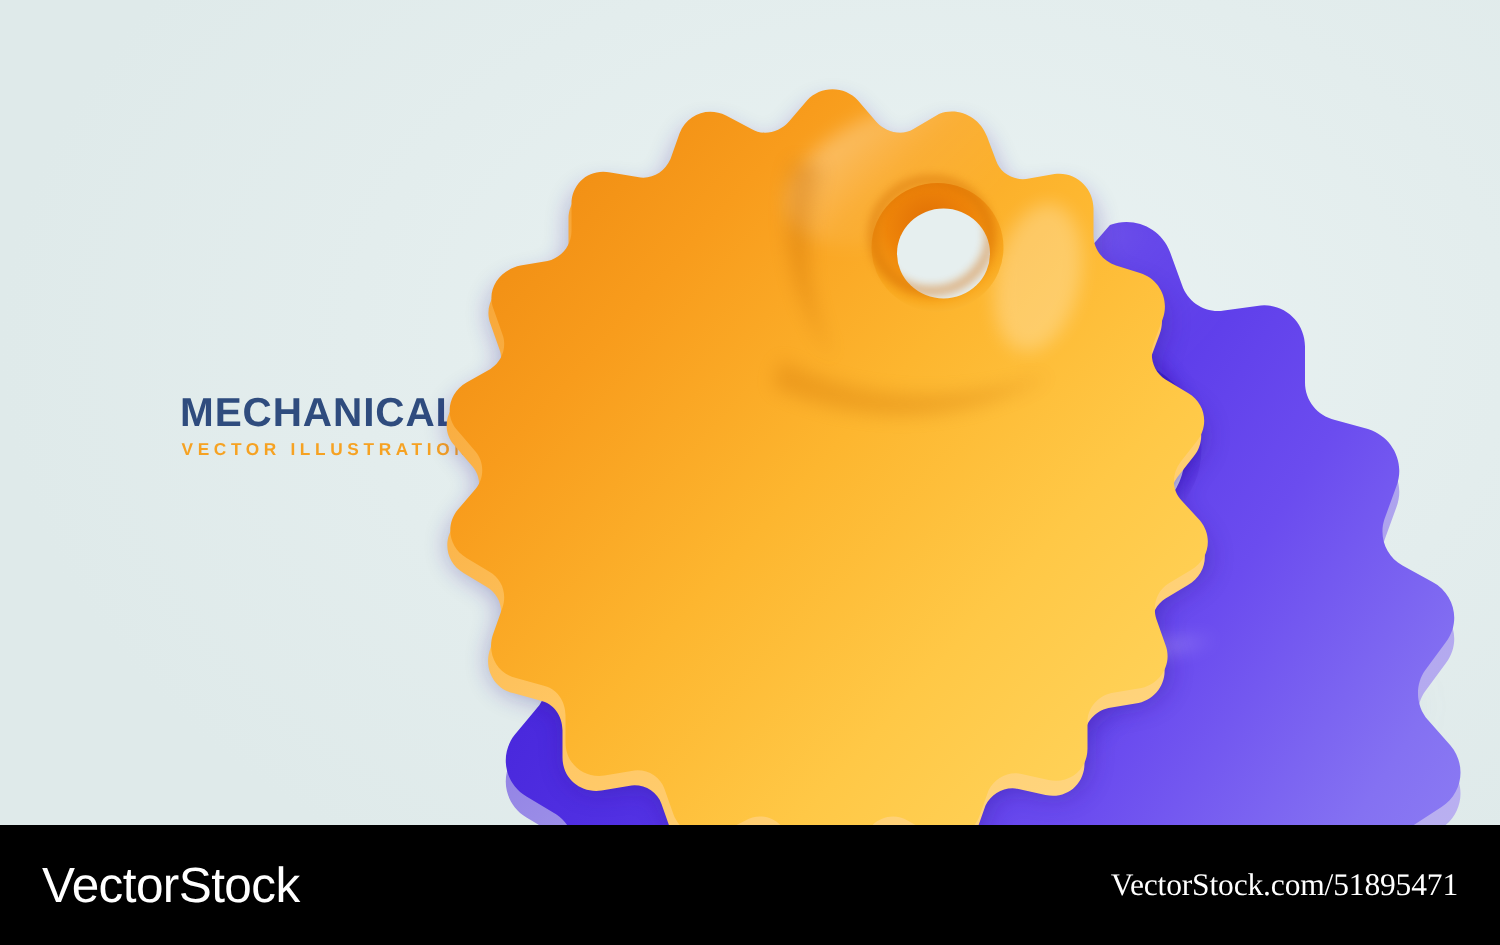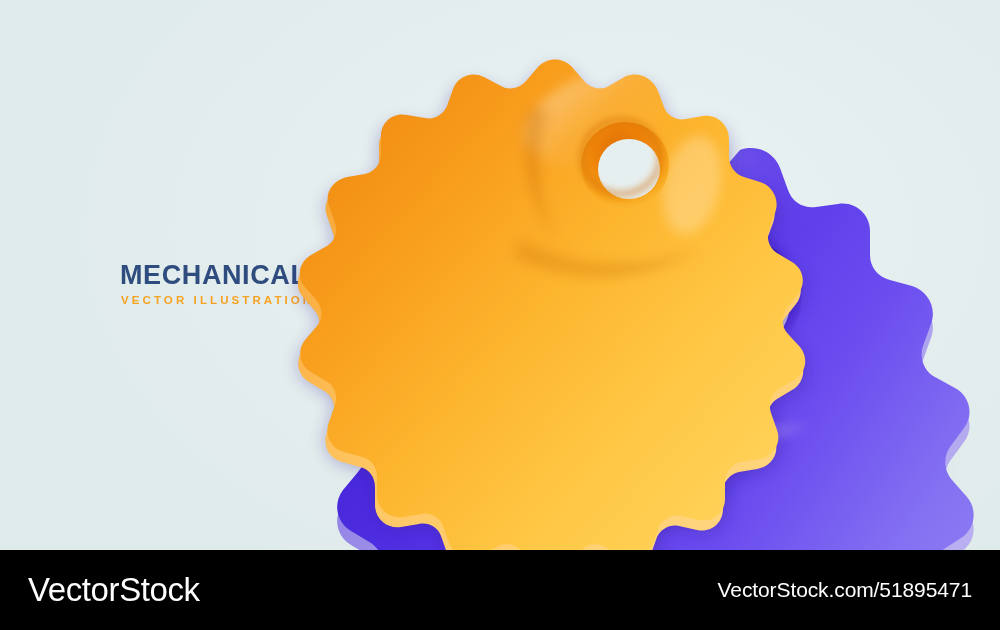--- a/index.html
+++ b/index.html
@@ -96,21 +96,21 @@
     font-family: "Liberation Sans", sans-serif;
   }
   .credit {
     position: absolute;
     right: 28px;
     top: 50%;
     transform: translateY(-50%);
     color: #ffffff;
     font-size: 21px;
     letter-spacing: -0.1px;
-    font-family: Liberation Sans, sans-serif;
+    font-family: Liberation Serif, serif;
   }
 </style>
 </head>
 <body>
 
 <div id="stage">
 
   <div class="canvas"></div>
 
   <div class="text-block">

